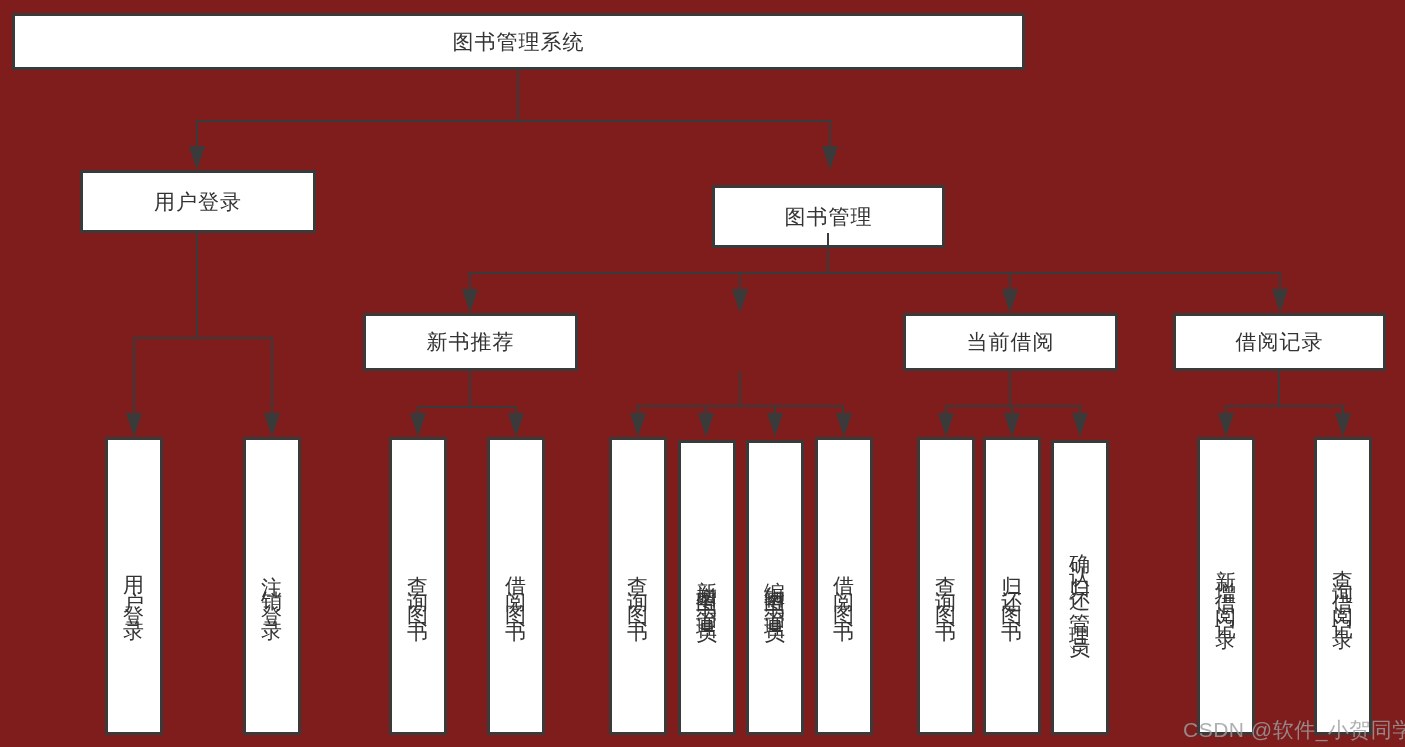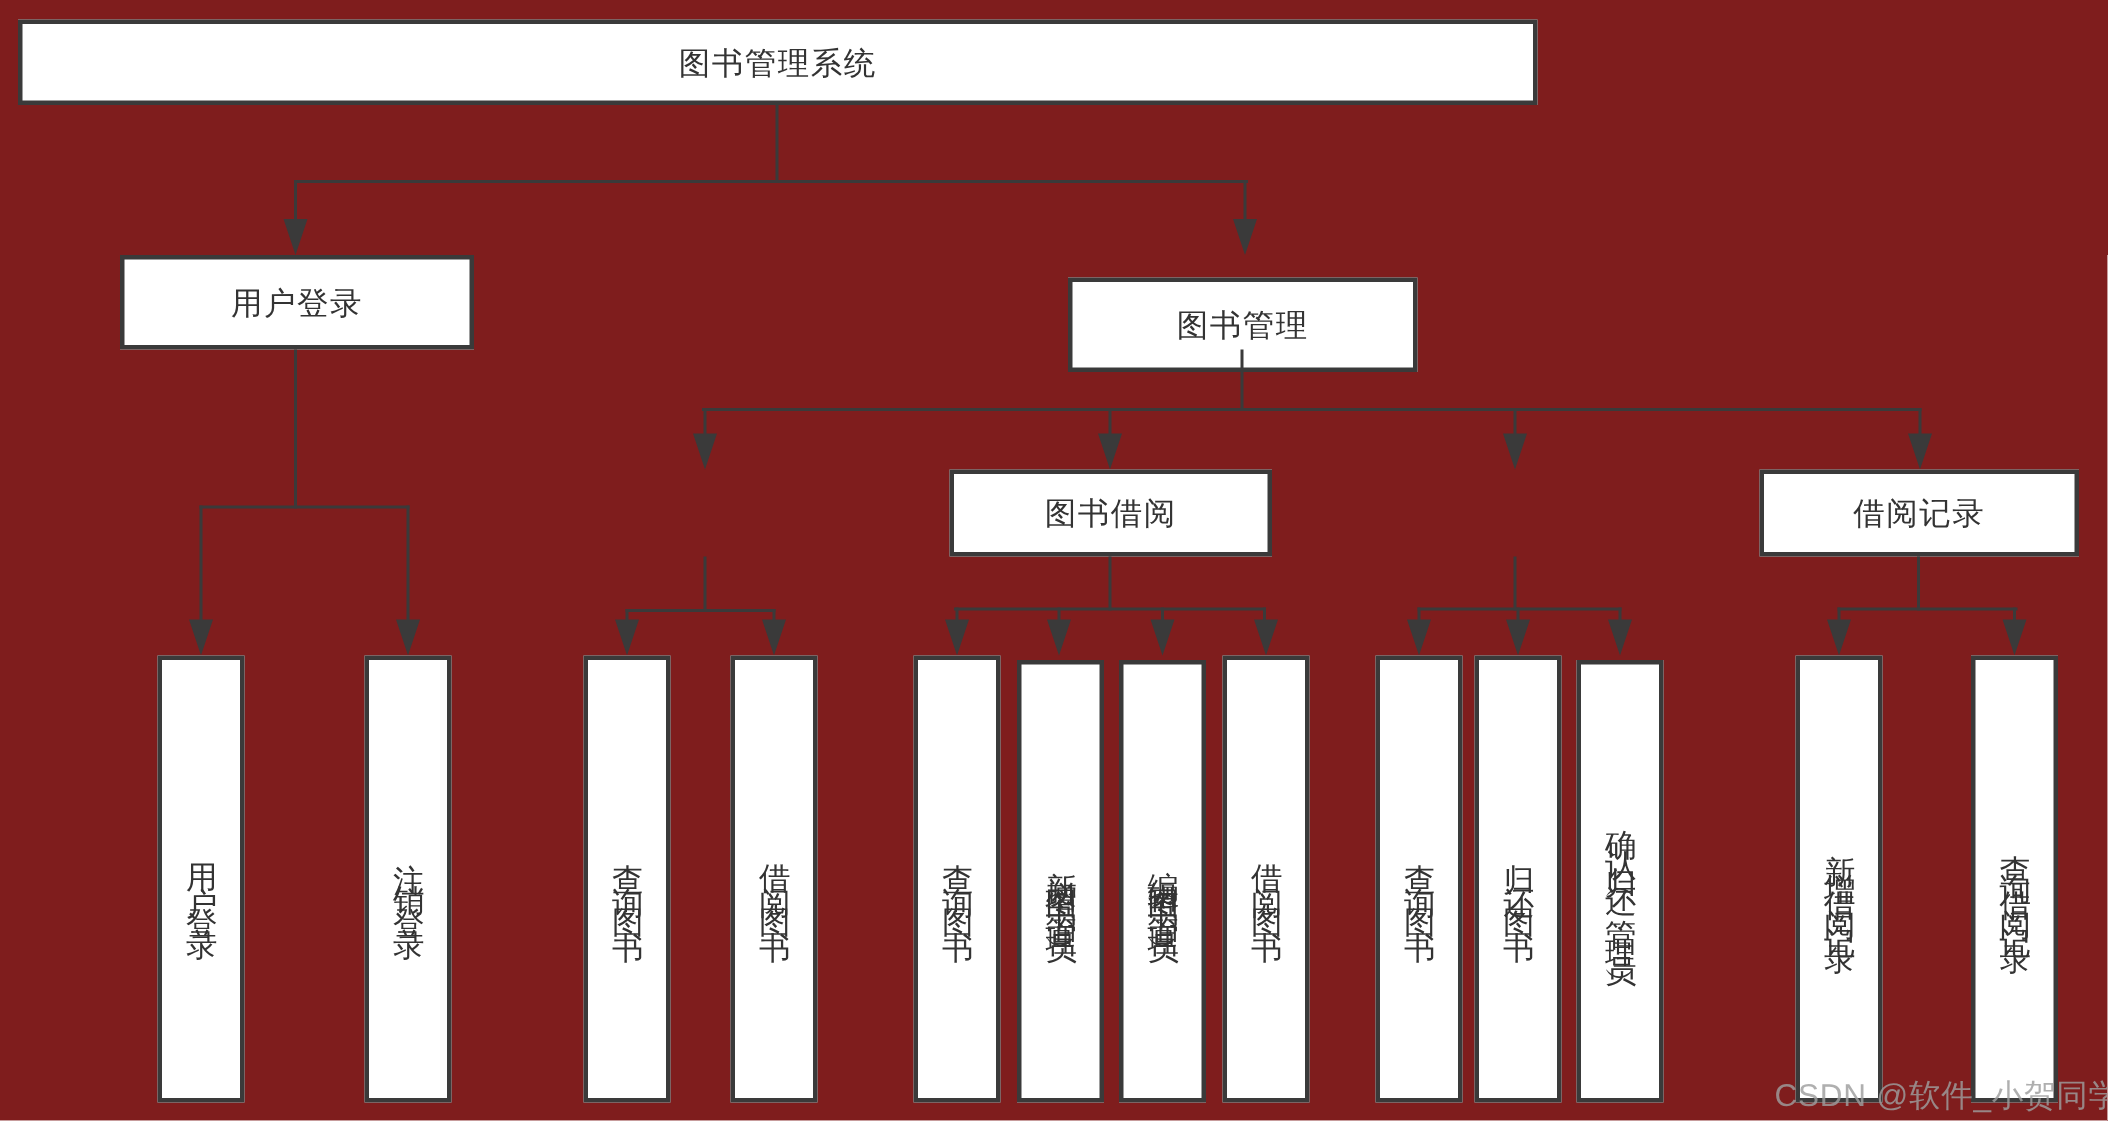--- a/index.html
+++ b/index.html
@@ -91,22 +91,25 @@
   <div class="line" style="left:468px; top:272px; width:813px; height:2px;"></div>
   <div class="line" style="left:469px; top:272px; width:2px; height:21px;"></div>
   <div class="line" style="left:739px; top:272px; width:2px; height:21px;"></div>
   <div class="line" style="left:1009px; top:272px; width:2px; height:21px;"></div>
   <div class="line" style="left:1279px; top:272px; width:2px; height:21px;"></div>
   <div class="arrow" style="left:462px; top:289px;"></div>
   <div class="arrow" style="left:732px; top:289px;"></div>
   <div class="arrow" style="left:1002px; top:289px;"></div>
   <div class="arrow" style="left:1272px; top:289px;"></div>
 
-  <div class="box" style="left:633px; top:313px; width:215px; height:58px;">
-    <span>图书借阅</span>
+  <div class="box" style="left:363px; top:313px; width:215px; height:58px;">
+    <span>新书推荐</span>
+  </div>
+  <div class="box" style="left:903px; top:313px; width:215px; height:58px;">
+    <span>当前借阅</span>
   </div>
   <div class="box" style="left:1173px; top:313px; width:213px; height:58px;">
     <span>借阅记录</span>
   </div>
 
   <div class="line" style="left:469px; top:371px; width:2px; height:37px;"></div>
   <div class="line" style="left:417px; top:406px; width:100px; height:2px;"></div>
   <div class="line" style="left:417px; top:406px; width:2px; height:13px;"></div>
   <div class="line" style="left:515px; top:406px; width:2px; height:13px;"></div>
   <div class="arrow" style="left:410px; top:413px;"></div>

